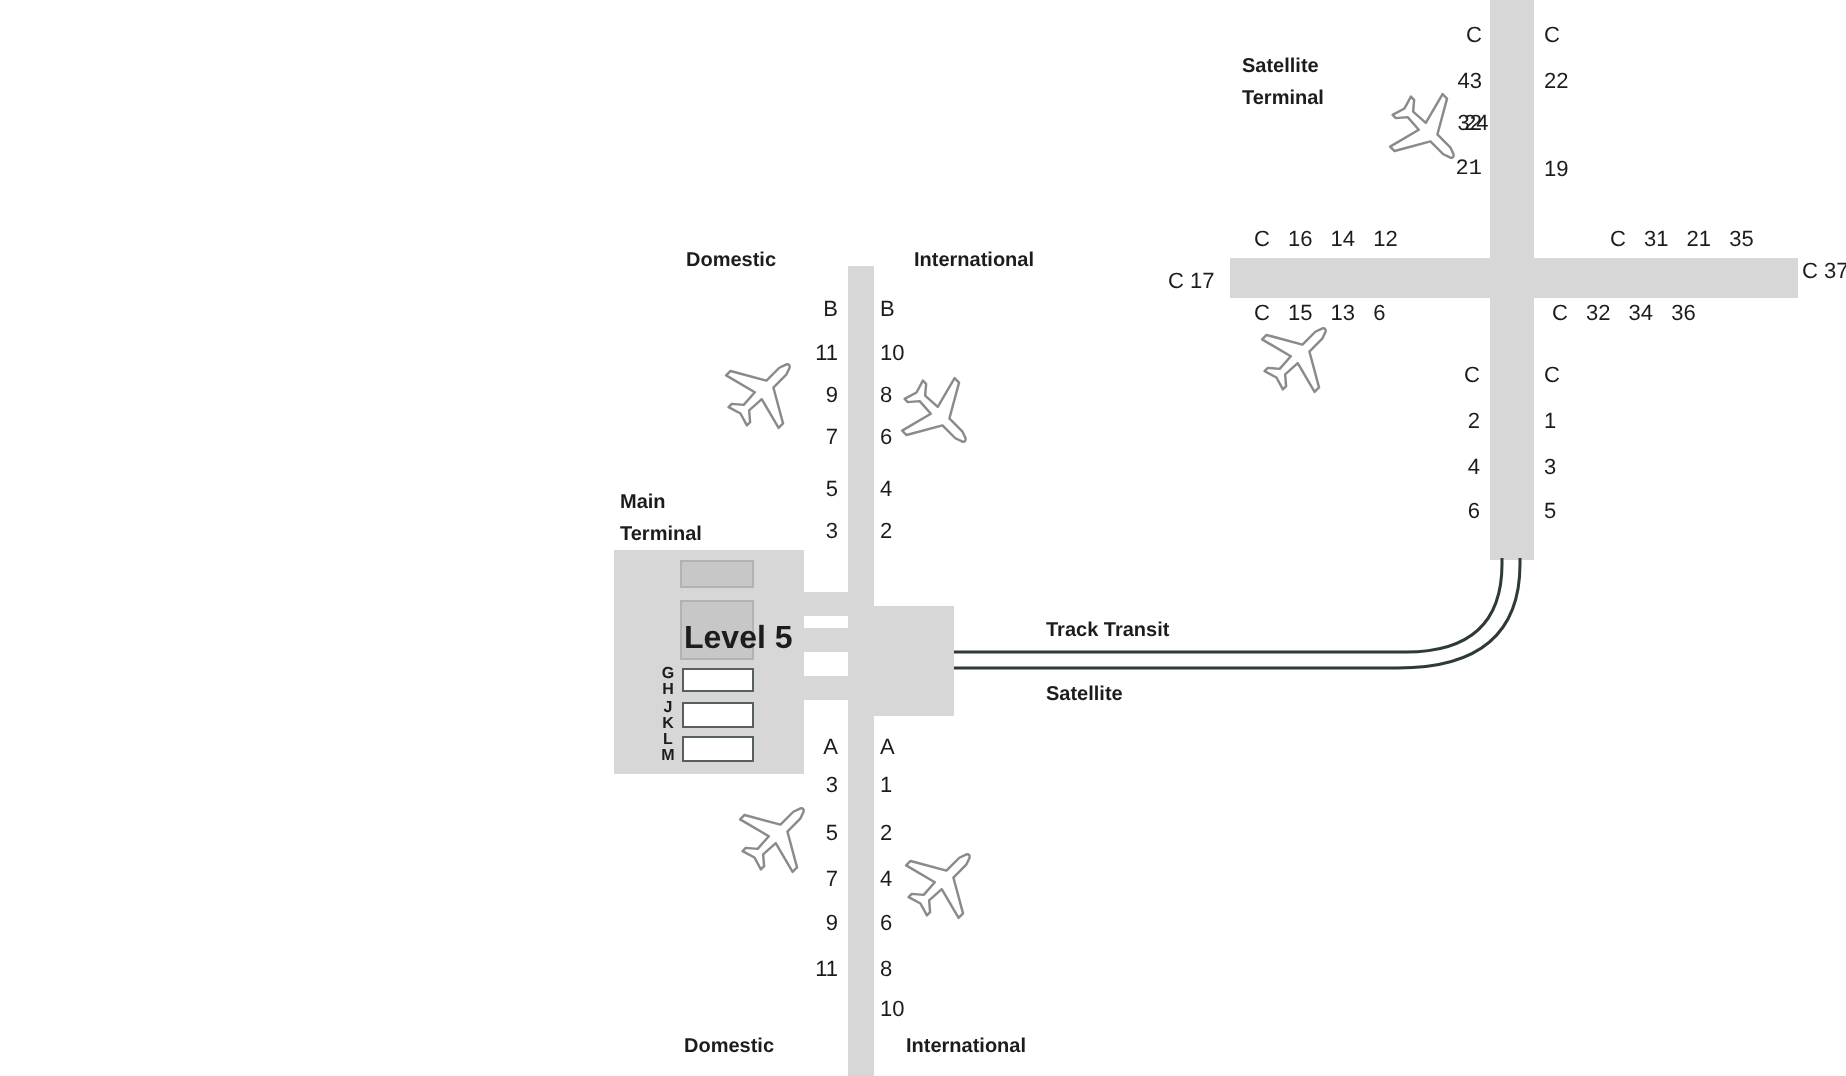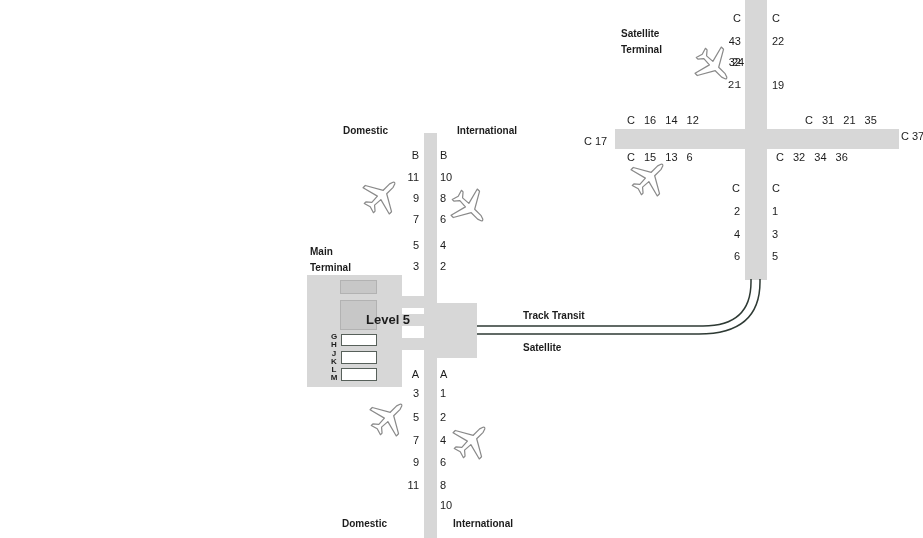--- a/index.html
+++ b/index.html
@@ -117,21 +117,21 @@
   <span class="lbl" style="left:440px;top:193px;">8</span>
   <span class="lbl" style="left:440px;top:214px;">6</span>
   <span class="lbl" style="left:440px;top:240px;">4</span>
   <span class="lbl" style="left:440px;top:261px;">2</span>
 
   <div class="hdr tl2" style="left:310px;top:224px;margin-top:20px;">
     <span>Main</span>
     <span>Terminal</span>
   </div>
 
-  <span class="hdr" style="left:342px;top:312px;font-size:13px;margin-left:24px;">Level 5</span>
+  <span class="hdr" style="left:342px;top:312px;font-size:16px;">Level 5</span>
   <span class="roomletter" style="left:329px;top:333px;">G</span>
   <span class="roomletter" style="left:329px;top:341px;">H</span>
   <span class="roomletter" style="left:329px;top:350px;">J</span>
   <span class="roomletter" style="left:329px;top:358px;">K</span>
   <span class="roomletter" style="left:329px;top:366px;">L</span>
   <span class="roomletter" style="left:329px;top:374px;">M</span>
 
   <span class="lbl colL" style="left:389px;top:369px;">A</span>
   <span class="lbl colL" style="left:389px;top:388px;">3</span>
   <span class="lbl colL" style="left:389px;top:412px;">5</span>

